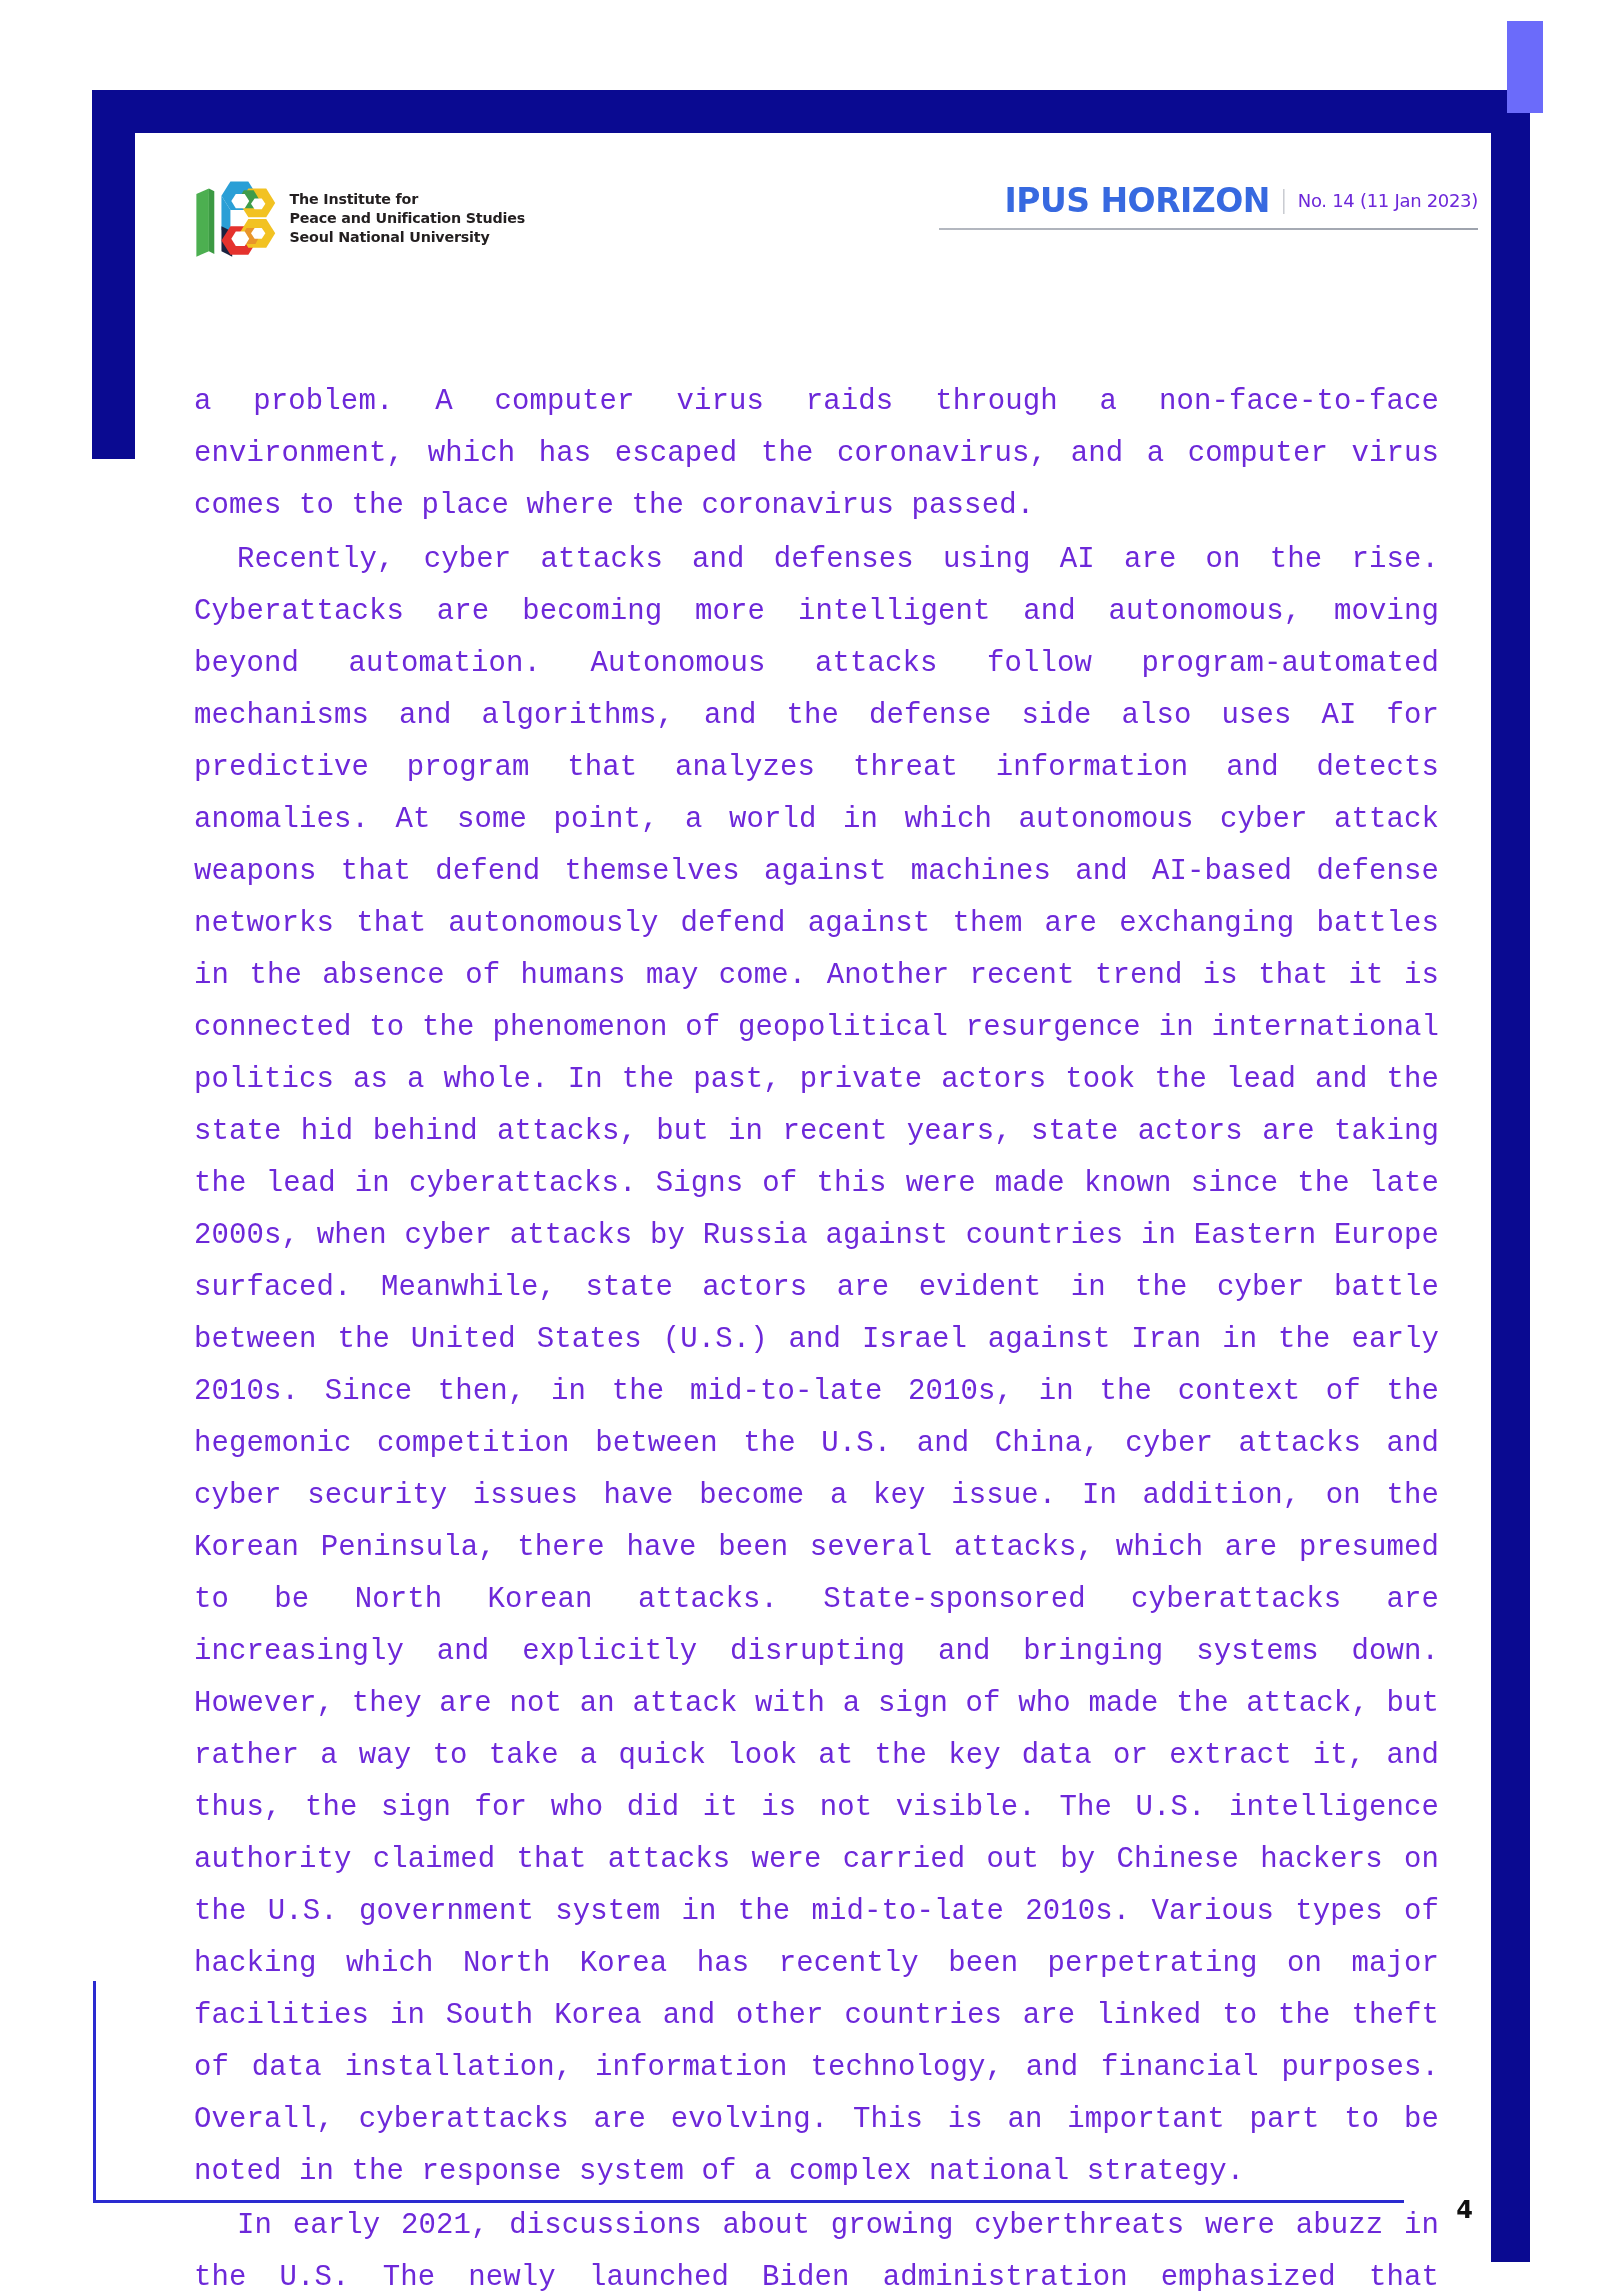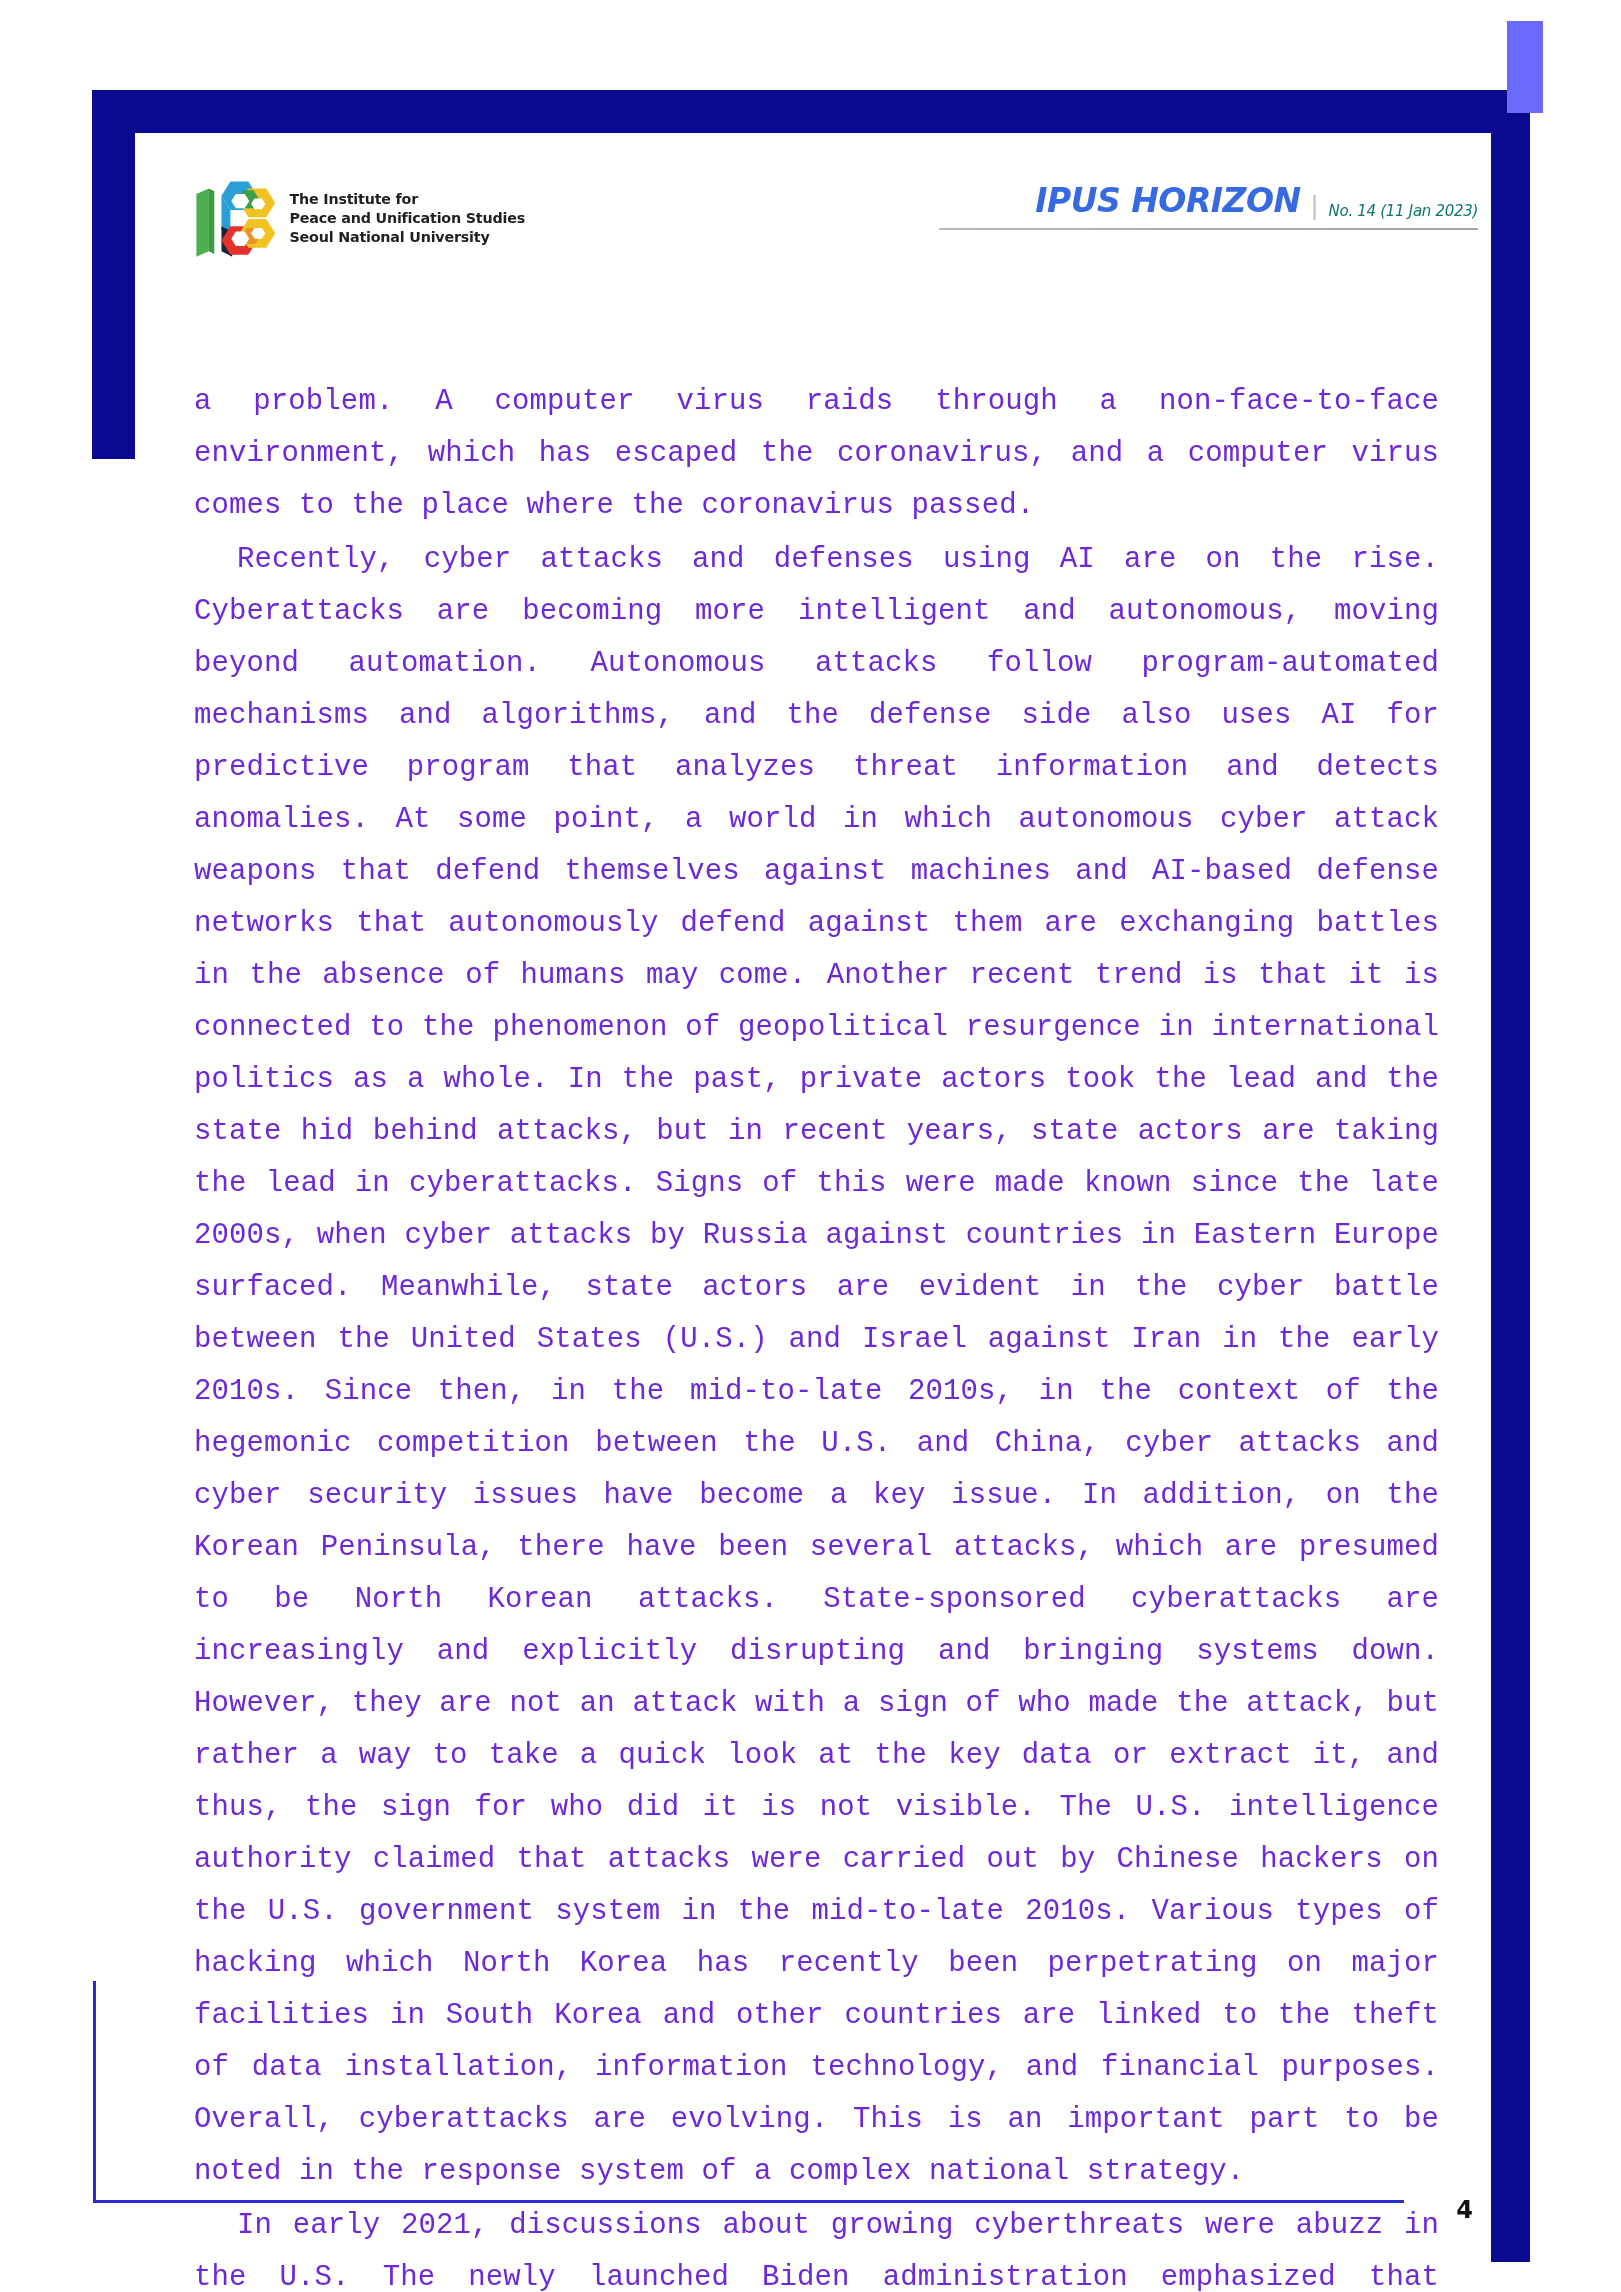--- a/index.html
+++ b/index.html
@@ -99,43 +99,42 @@
 
   .horizon-block {
     position: absolute;
     right: 0px;
     top: 19.7px;
     width: 555px;
     text-align: right;
   }
   .horizon-row {
     display: flex;
-    align-items: flex-end;
+    align-items: center;
     justify-content: flex-end;
     white-space: nowrap;
-    font-style: italic;
   }
   .horizon-title {
     font-family: "DejaVu Sans", sans-serif;
     font-weight: bold;
     font-size: 33px;
     letter-spacing: -0.5px;
     color: #3769e0;
   }
   .horizon-sep {
     font-family: "DejaVu Sans", sans-serif;
     font-size: 24px;
     color: #b9bcc4;
     margin: 0 9.9px;
     font-weight: 300;
   }
   .horizon-issue {
     font-family: "DejaVu Sans", sans-serif;
-    font-size: 15px;
-    color: #0f766e;
+    font-size: 18px;
+    color: #6d28d9;
     letter-spacing: -0.3px;
   }
   .horizon-underline {
     margin-top: 8px;
     margin-left: auto;
     width: 539px;
     height: 2.7px;
     background: linear-gradient(to right, #b4b8c0, #9ea3ad);
   }
 

